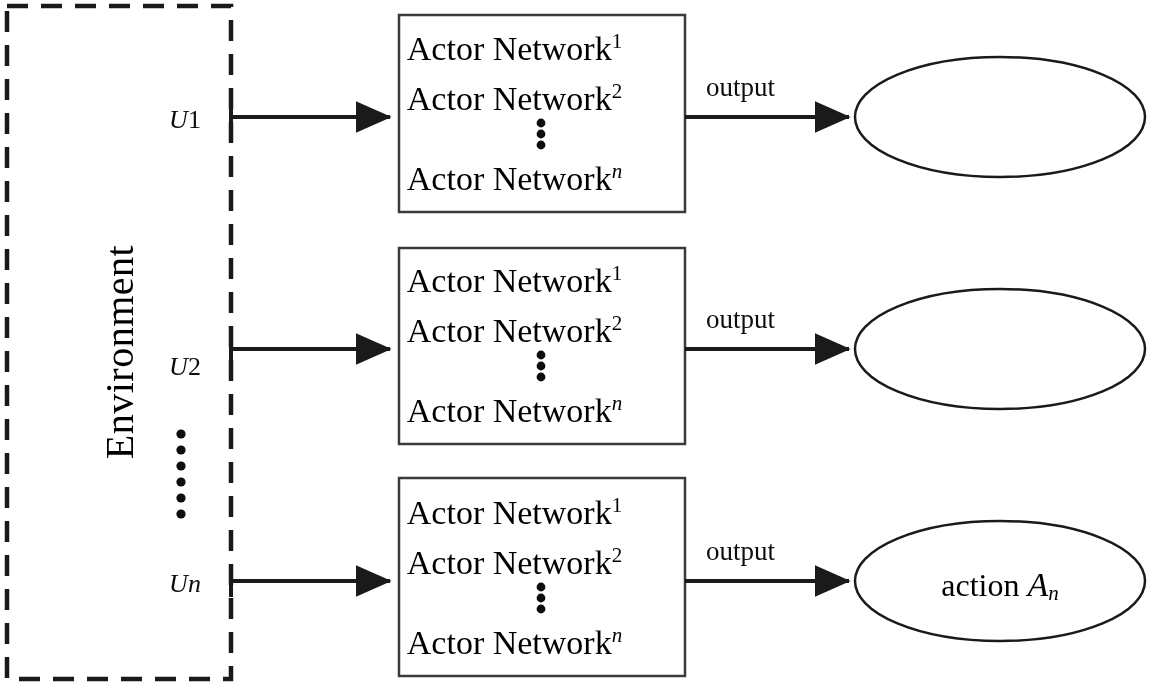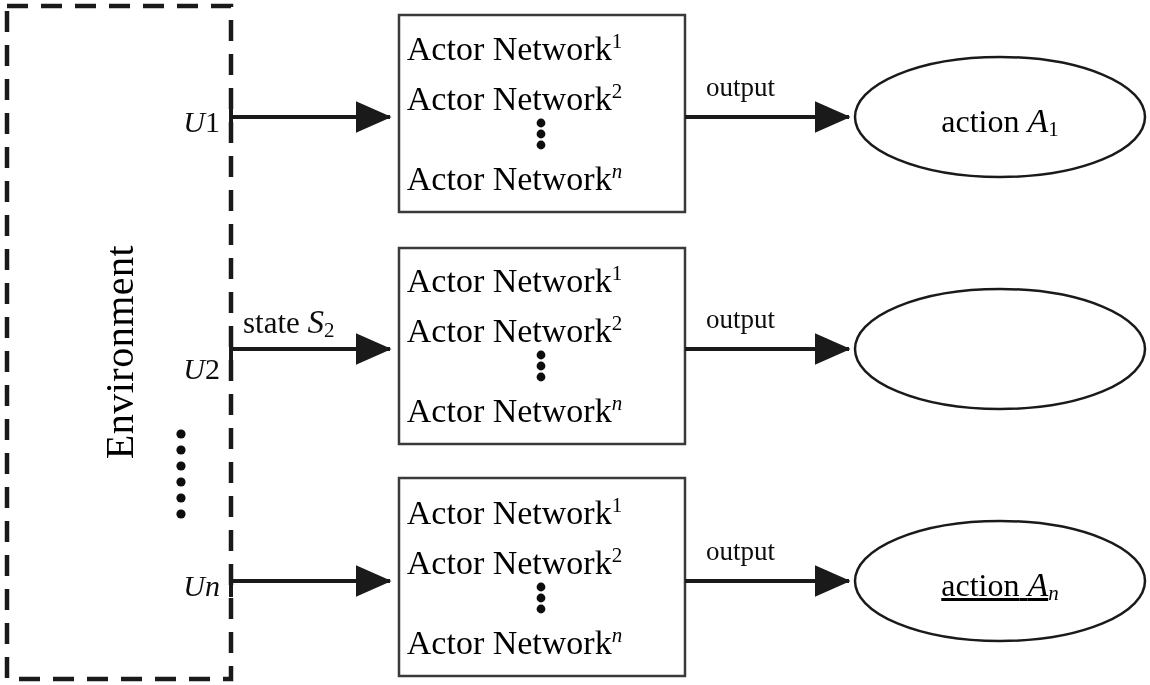--- a/index.html
+++ b/index.html
@@ -38,23 +38,23 @@
     width: 420px;
     text-align: center;
     font-size: 40px;
     transform-origin: 0 0;
     transform: translate(96px, 562px) rotate(-90deg);
     letter-spacing: 0.5px;
   }
 
   
   .u-label {
-    font-size: 30px;
-    font-style: italic;
-    text-align: right;
+    font-size: 26px;
+    font-style: italic;
+    text-align: center;
     width: 70px;
   }
   .u-label .u-idx {
     font-style: italic;
   }
   .u-label .u-idx-up {
     font-style: normal;
   }
 
   
@@ -190,24 +190,20 @@
   <div class="txt u-label" style="left:150px; top:107px;">
     <span>U</span><span class="u-idx-up">1</span>
   </div>
   <div class="txt u-label" style="left:150px; top:339px;margin-top:15px;">
     <span>U</span><span class="u-idx-up">2</span>
   </div>
   <div class="txt u-label" style="left:150px; top:571px;">
     <span>U</span><span class="u-idx">n</span>
   </div>
 
-  <div class="txt state-label" style="left:243px; top:306px;">
-    <span>state</span>
-    <span class="sym">S</span><sub>2</sub>
-  </div>
 
   <div class="txt output-label" style="left:706px; top:74px;">output</div>
   <div class="txt output-label" style="left:706px; top:306px;">output</div>
   <div class="txt output-label" style="left:706px; top:538px;">output</div>
 
   <div class="net-line" style="left:399px; top:30px;">
     <span>Actor Network</span><sup>1</sup>
   </div>
   <div class="net-line" style="left:399px; top:80px;">
     <span>Actor Network</span><sup>2</sup>
@@ -229,22 +225,18 @@
   <div class="net-line" style="left:399px; top:494px;">
     <span>Actor Network</span><sup>1</sup>
   </div>
   <div class="net-line" style="left:399px; top:544px;">
     <span>Actor Network</span><sup>2</sup>
   </div>
   <div class="net-line" style="left:399px; top:624px;">
     <span>Actor Network</span><sup class="it">n</sup>
   </div>
 
-  <div class="action-label" style="left:855px; top:102px; width:290px;">
-    <span>action</span>
-    <span class="sym">A</span><sub>1</sub>
-  </div>
-  <div class="action-label" style="left:855px; top:566px; width:290px;text-decoration:underline;">
+  <div class="action-label" style="left:855px; top:566px; width:290px;">
     <span>action</span>
     <span class="sym">A</span><sub class="it">n</sub>
   </div>
 
 </div>
 
 </body></html>

